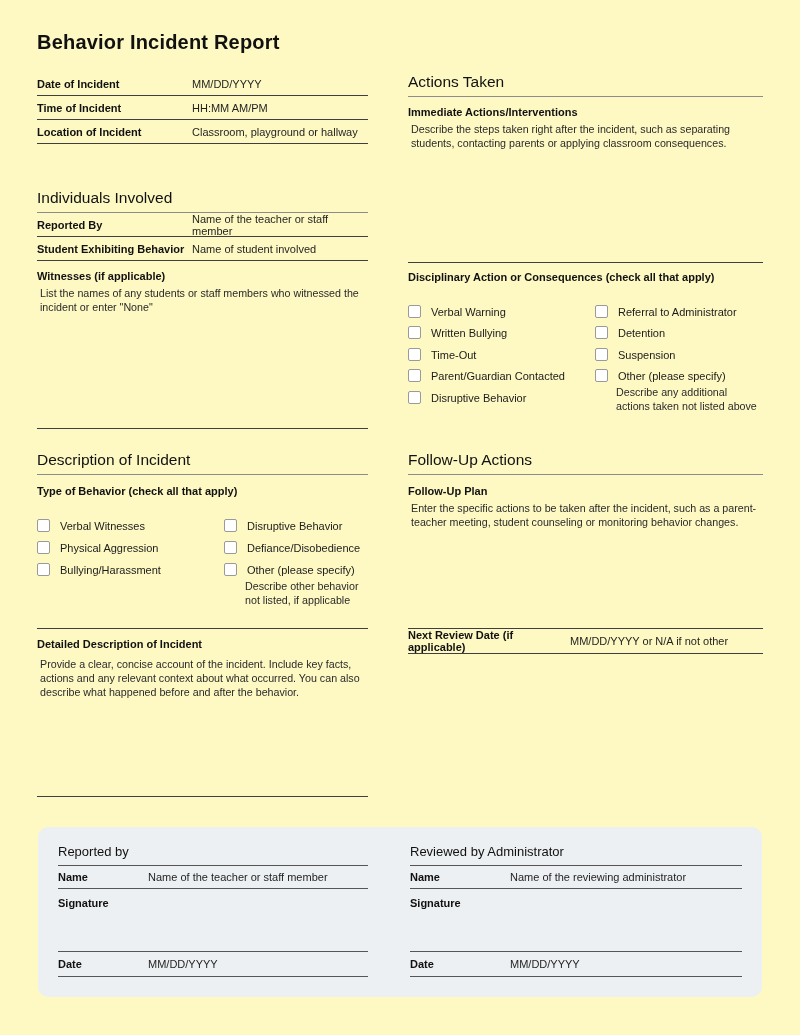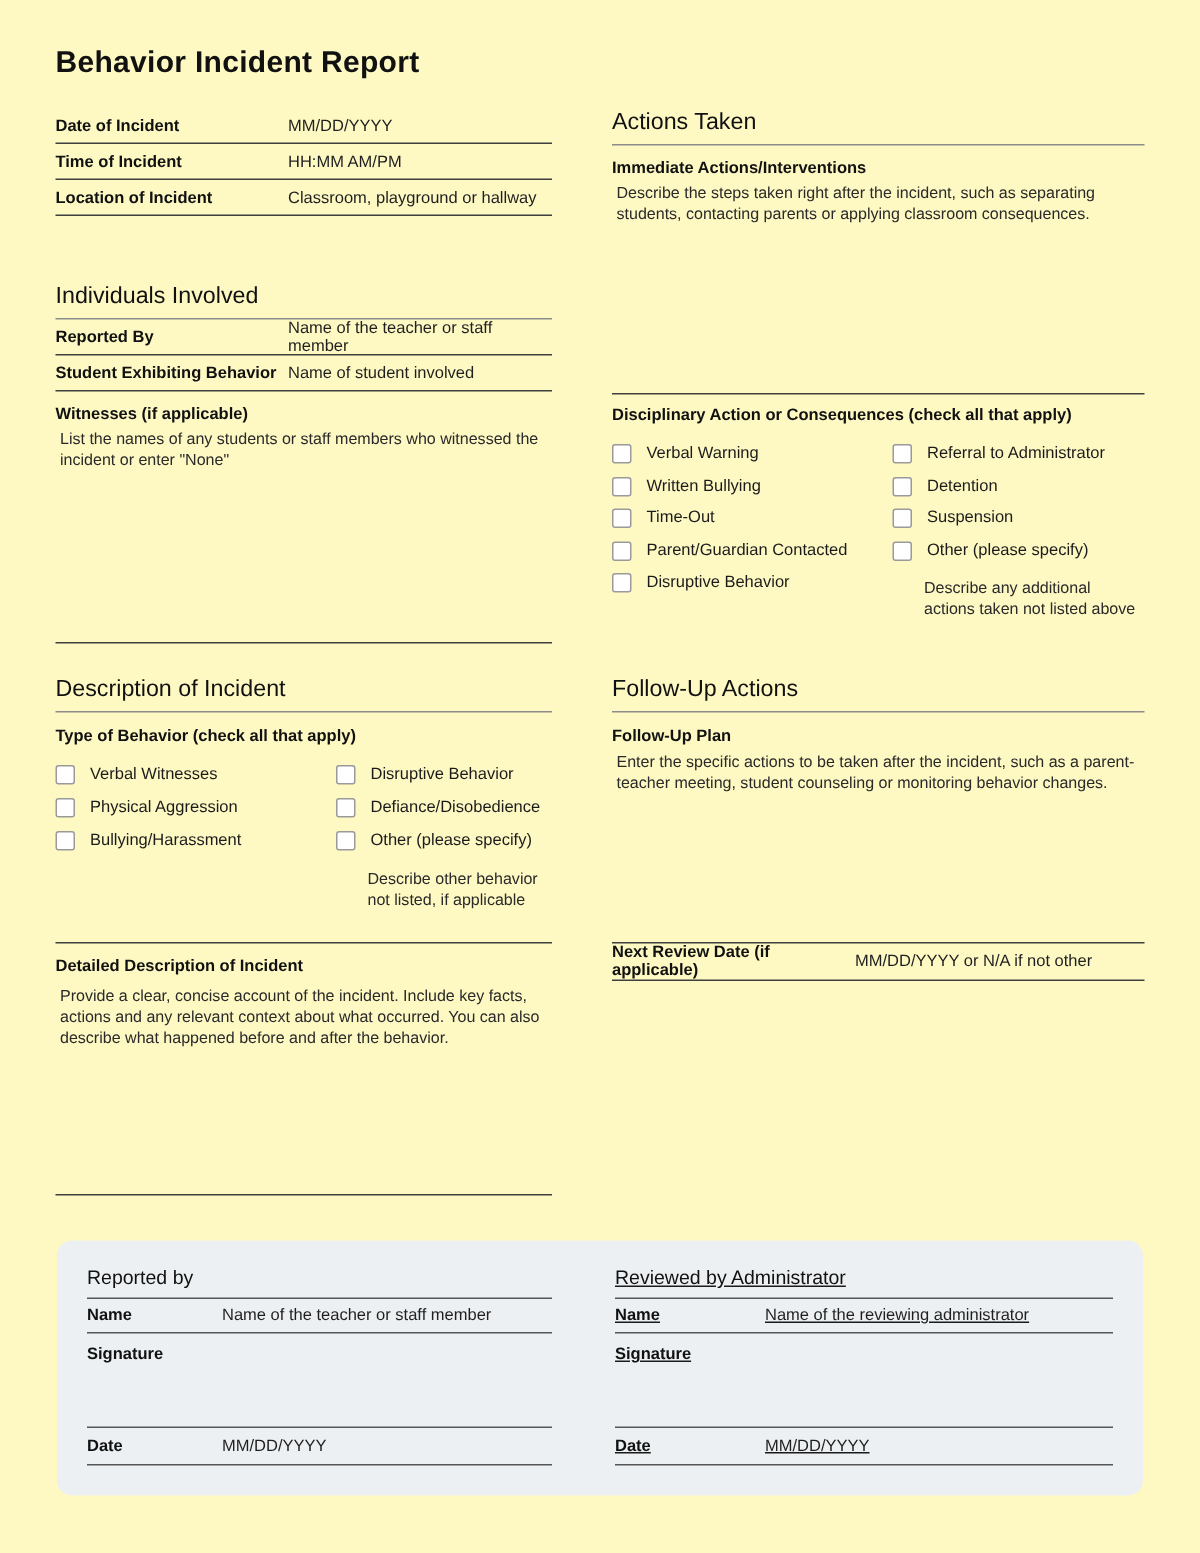--- a/index.html
+++ b/index.html
@@ -27,21 +27,21 @@
   .pt8{padding-top:8px;} .pt7{padding-top:7px;} .pt9{padding-top:9px;}
   .hint{
     font-size:10.7px;color:#2a2a2a;line-height:14px;
     padding-left:3px;margin-top:3px;
   }
   .write-space{border-bottom:1px solid #3f3f3f;}
   .topline{border-top:1px solid #3f3f3f;}
   .cb-cols{display:flex;margin-top:12px;}
   .cb-col1{width:187px;flex-shrink:0;}
   .cb-col2{flex:1;}
-  .cb-row{display:flex;align-items:flex-start;height:22px;}
+  .cb-row{display:flex;align-items:flex-end;height:22px;}
   .cb-row.tight{height:21.5px;}
   .cb{
     width:11px;height:11px;border:1px solid #9a9a9a;border-radius:2px;
     background:#fff;flex-shrink:0;
   }
   .cb-label{font-size:11px;color:#1b1b1b;margin-left:10px;white-space:nowrap;}
   .sub-hint{
     font-size:10.7px;color:#2a2a2a;line-height:14px;
     margin-left:21px;margin-top:3px;max-width:160px;
   }
@@ -50,21 +50,21 @@
     border-top:1px solid #3f3f3f;border-bottom:1px solid #3f3f3f;
   }
   .nr-label{font-size:11px;font-weight:bold;color:#111;width:162px;flex-shrink:0;}
   
   .sig-box{
     position:absolute;left:38px;top:827px;width:724px;height:170px;
     background:#edf0f2;border-radius:10px;
   }
   .sig-col{position:absolute;top:16px;}
   .sig-col.left{left:20px;width:310px;}
-  .sig-col.right{left:372px;width:332px;text-decoration:underline;}
+  .sig-col.right{left:372px;width:332px;}
   .sig-head{
     font-size:13px;font-weight:400;color:#111;line-height:17px;
     padding-bottom:5px;border-bottom:1px solid #555;
   }
   .sig-row{display:flex;align-items:center;height:22px;border-bottom:1px solid #555;}
   .sig-label{font-size:11px;font-weight:bold;color:#111;width:90px;flex-shrink:0;}
   .sig-col.right .sig-label{width:100px;}
   .sig-value{font-size:11px;color:#1f1f1f;}
   .sig-line-label{font-size:11px;font-weight:bold;color:#111;padding-top:7px;line-height:15px;}
   .sig-space{height:40px;border-bottom:1px solid #555;}

